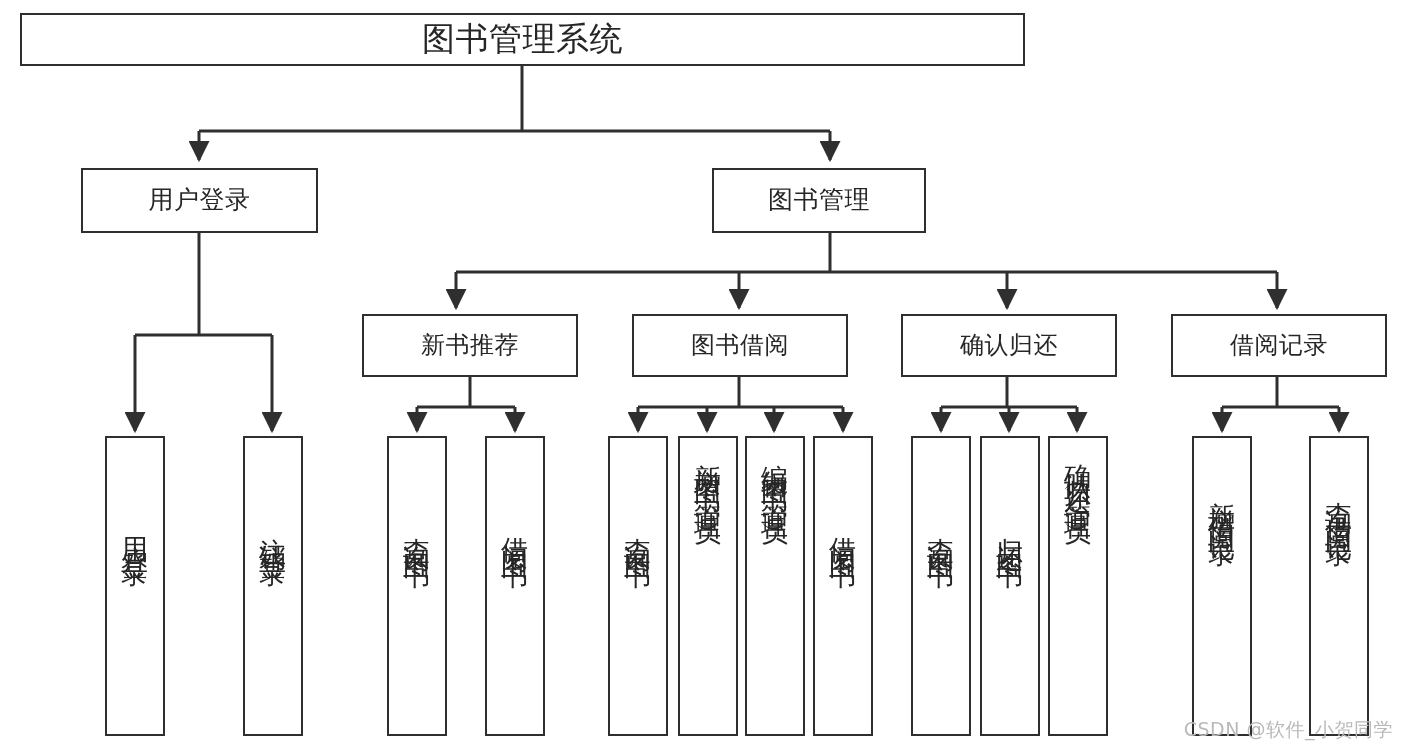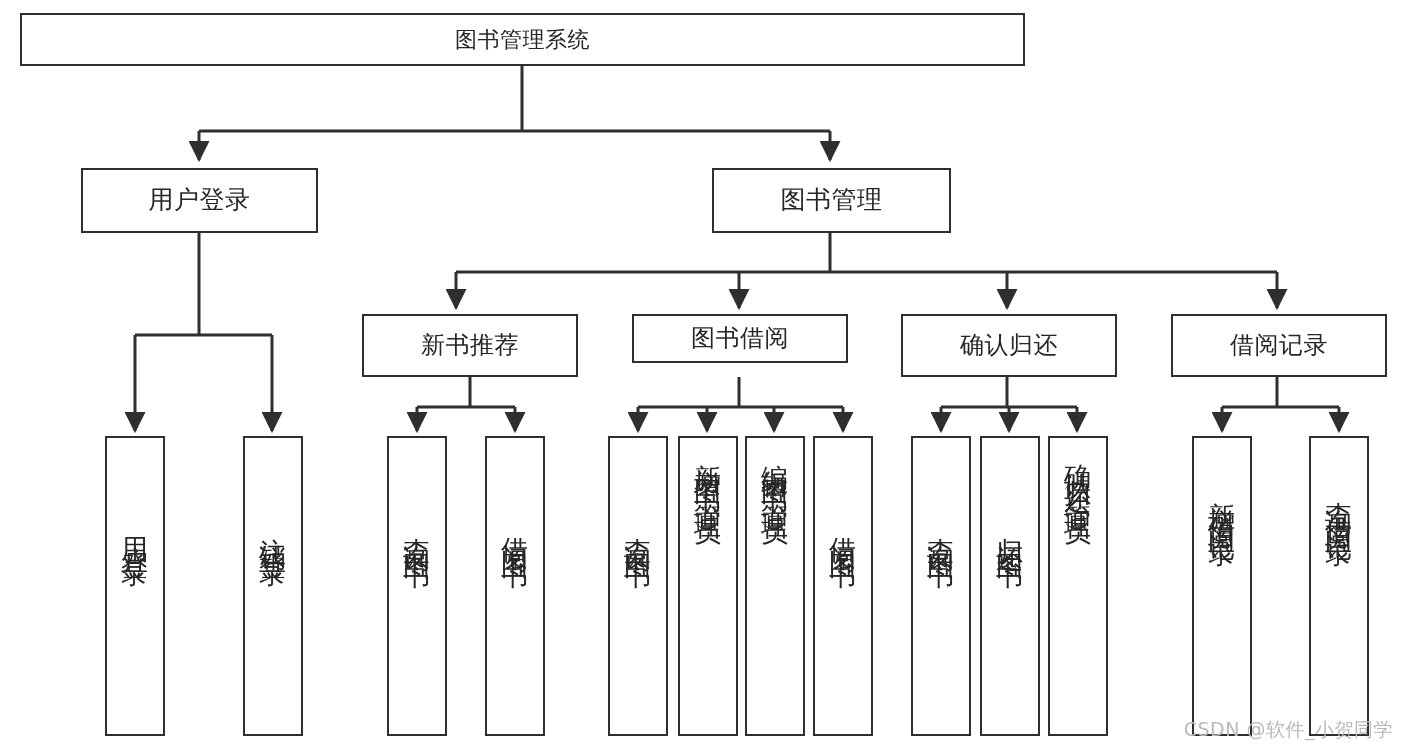--- a/index.html
+++ b/index.html
@@ -29,21 +29,21 @@
     text-align:center;
     line-height:1.05;
     letter-spacing:0.5px;
   }
 
   
   .node.h .txt{
     writing-mode:horizontal-tb;
     font-size:25px;
   }
-  .node.root .txt{font-size:22px;}
+  .node.root .txt{font-size:33px;}
   .node.lvl2 .txt{font-size:25px;}
   .node.lvl3 .txt{font-size:24px;}
 
   
   .node.v{
     align-items:flex-start;
     justify-content:center;
     padding-top:0px;
   }
   .node.v .txt{
@@ -124,29 +124,29 @@
   </svg>
 
   <div class="node h root" style="left:20px;top:13px;width:1005px;height:53px;">
     <span class="txt">图书管理系统</span>
   </div>
 
   <div class="node h lvl2" style="left:81px;top:168px;width:237px;height:65px;">
     <span class="txt">用户登录</span>
   </div>
 
-  <div class="node h lvl2" style="left:712px;top:168px;width:239px;height:65px;">
+  <div class="node h lvl2" style="left:712px;top:168px;width:214px;height:65px;">
     <span class="txt">图书管理</span>
   </div>
 
   <div class="node h lvl3" style="left:362px;top:314px;width:216px;height:63px;">
     <span class="txt">新书推荐</span>
   </div>
 
-  <div class="node h lvl3" style="left:632px;top:314px;width:216px;height:49px;">
+  <div class="node h lvl3" style="left:632px;top:314px;width:216px;height:63px;">
     <span class="txt">图书借阅</span>
   </div>
 
   <div class="node h lvl3" style="left:901px;top:314px;width:216px;height:63px;">
     <span class="txt">确认归还</span>
   </div>
 
   <div class="node h lvl3" style="left:1171px;top:314px;width:216px;height:63px;">
     <span class="txt">借阅记录</span>
   </div>

